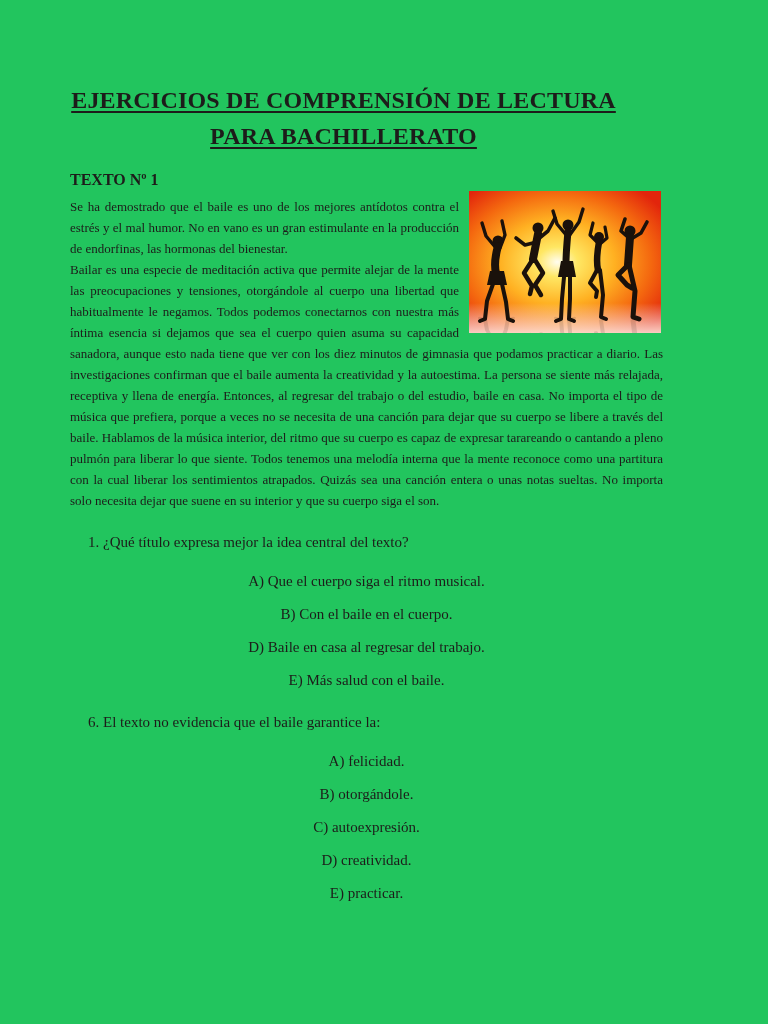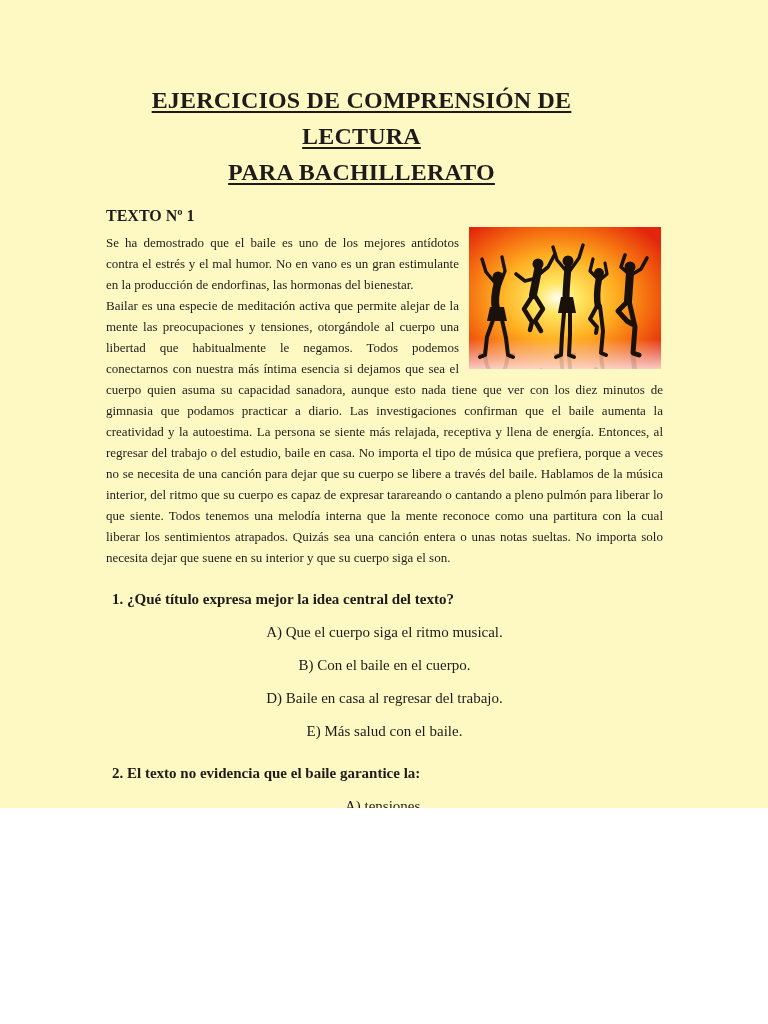--- a/index.html
+++ b/index.html
@@ -10,23 +10,23 @@
   body {
     width: 768px;
     height: 1024px;
     overflow: hidden;
     font-family: "Liberation Serif", serif;
     color: #1d1c1a;
   }
   .page {
     box-sizing: border-box;
     width: 768px;
-    height: 808px;
-    padding: 82px 105px 20px 106px;
-    background: #fef9c3;
+    height: 1024px;
+    padding: 82px 105px 20px 70px;
+    background: #22c55e;
     overflow: hidden;
   }
   .doc-title {
     margin: 0 0 16px 0;
     padding-right: 46px; 
     text-align: center;
     font-size: 24px;
     line-height: 36px;
     font-weight: bold;
     letter-spacing: 0.2px;
@@ -55,21 +55,21 @@
     height: 142px;
     margin: -5px 2px 6px 10px;
   }
   .figure svg { display: block; width: 192px; height: 142px; }
   .clearfix::after { content: ""; display: block; clear: both; }
   .question {
     margin: 21px 0 0 0;
     font-size: 15px;
     line-height: 21px;
   }
-  .q-prompt { margin: 6px; font-weight: bold; }
+  .q-prompt { margin: 18px; font-weight: normal; }
   .q-option { margin: 12px; text-align: center; }
 </style>
 </head>
 <body>
 
 <div class="page">
 
   <h1 class="doc-title">
     <span class="title-line">EJERCICIOS DE COMPRENSIÓN DE LECTURA</span>
     <span class="title-line">PARA BACHILLERATO</span>
@@ -145,22 +145,22 @@
 
   <section class="question">
     <p class="q-prompt">1. ¿Qué título expresa mejor la idea central del texto?</p>
     <p class="q-option">A) Que el cuerpo siga el ritmo musical.</p>
     <p class="q-option">B) Con el baile en el cuerpo.</p>
     <p class="q-option">D) Baile en casa al regresar del trabajo.</p>
     <p class="q-option">E) Más salud con el baile.</p>
   </section>
 
   <section class="question">
-    <p class="q-prompt">2. El texto no evidencia que el baile garantice la:</p>
-    <p class="q-option">A) tensiones.</p>
+    <p class="q-prompt">6. El texto no evidencia que el baile garantice la:</p>
+    <p class="q-option">A) felicidad.</p>
     <p class="q-option">B) otorgándole.</p>
     <p class="q-option">C) autoexpresión.</p>
     <p class="q-option">D) creatividad.</p>
     <p class="q-option">E) practicar.</p>
   </section>
 
 
 </div>
 
 </body></html>

